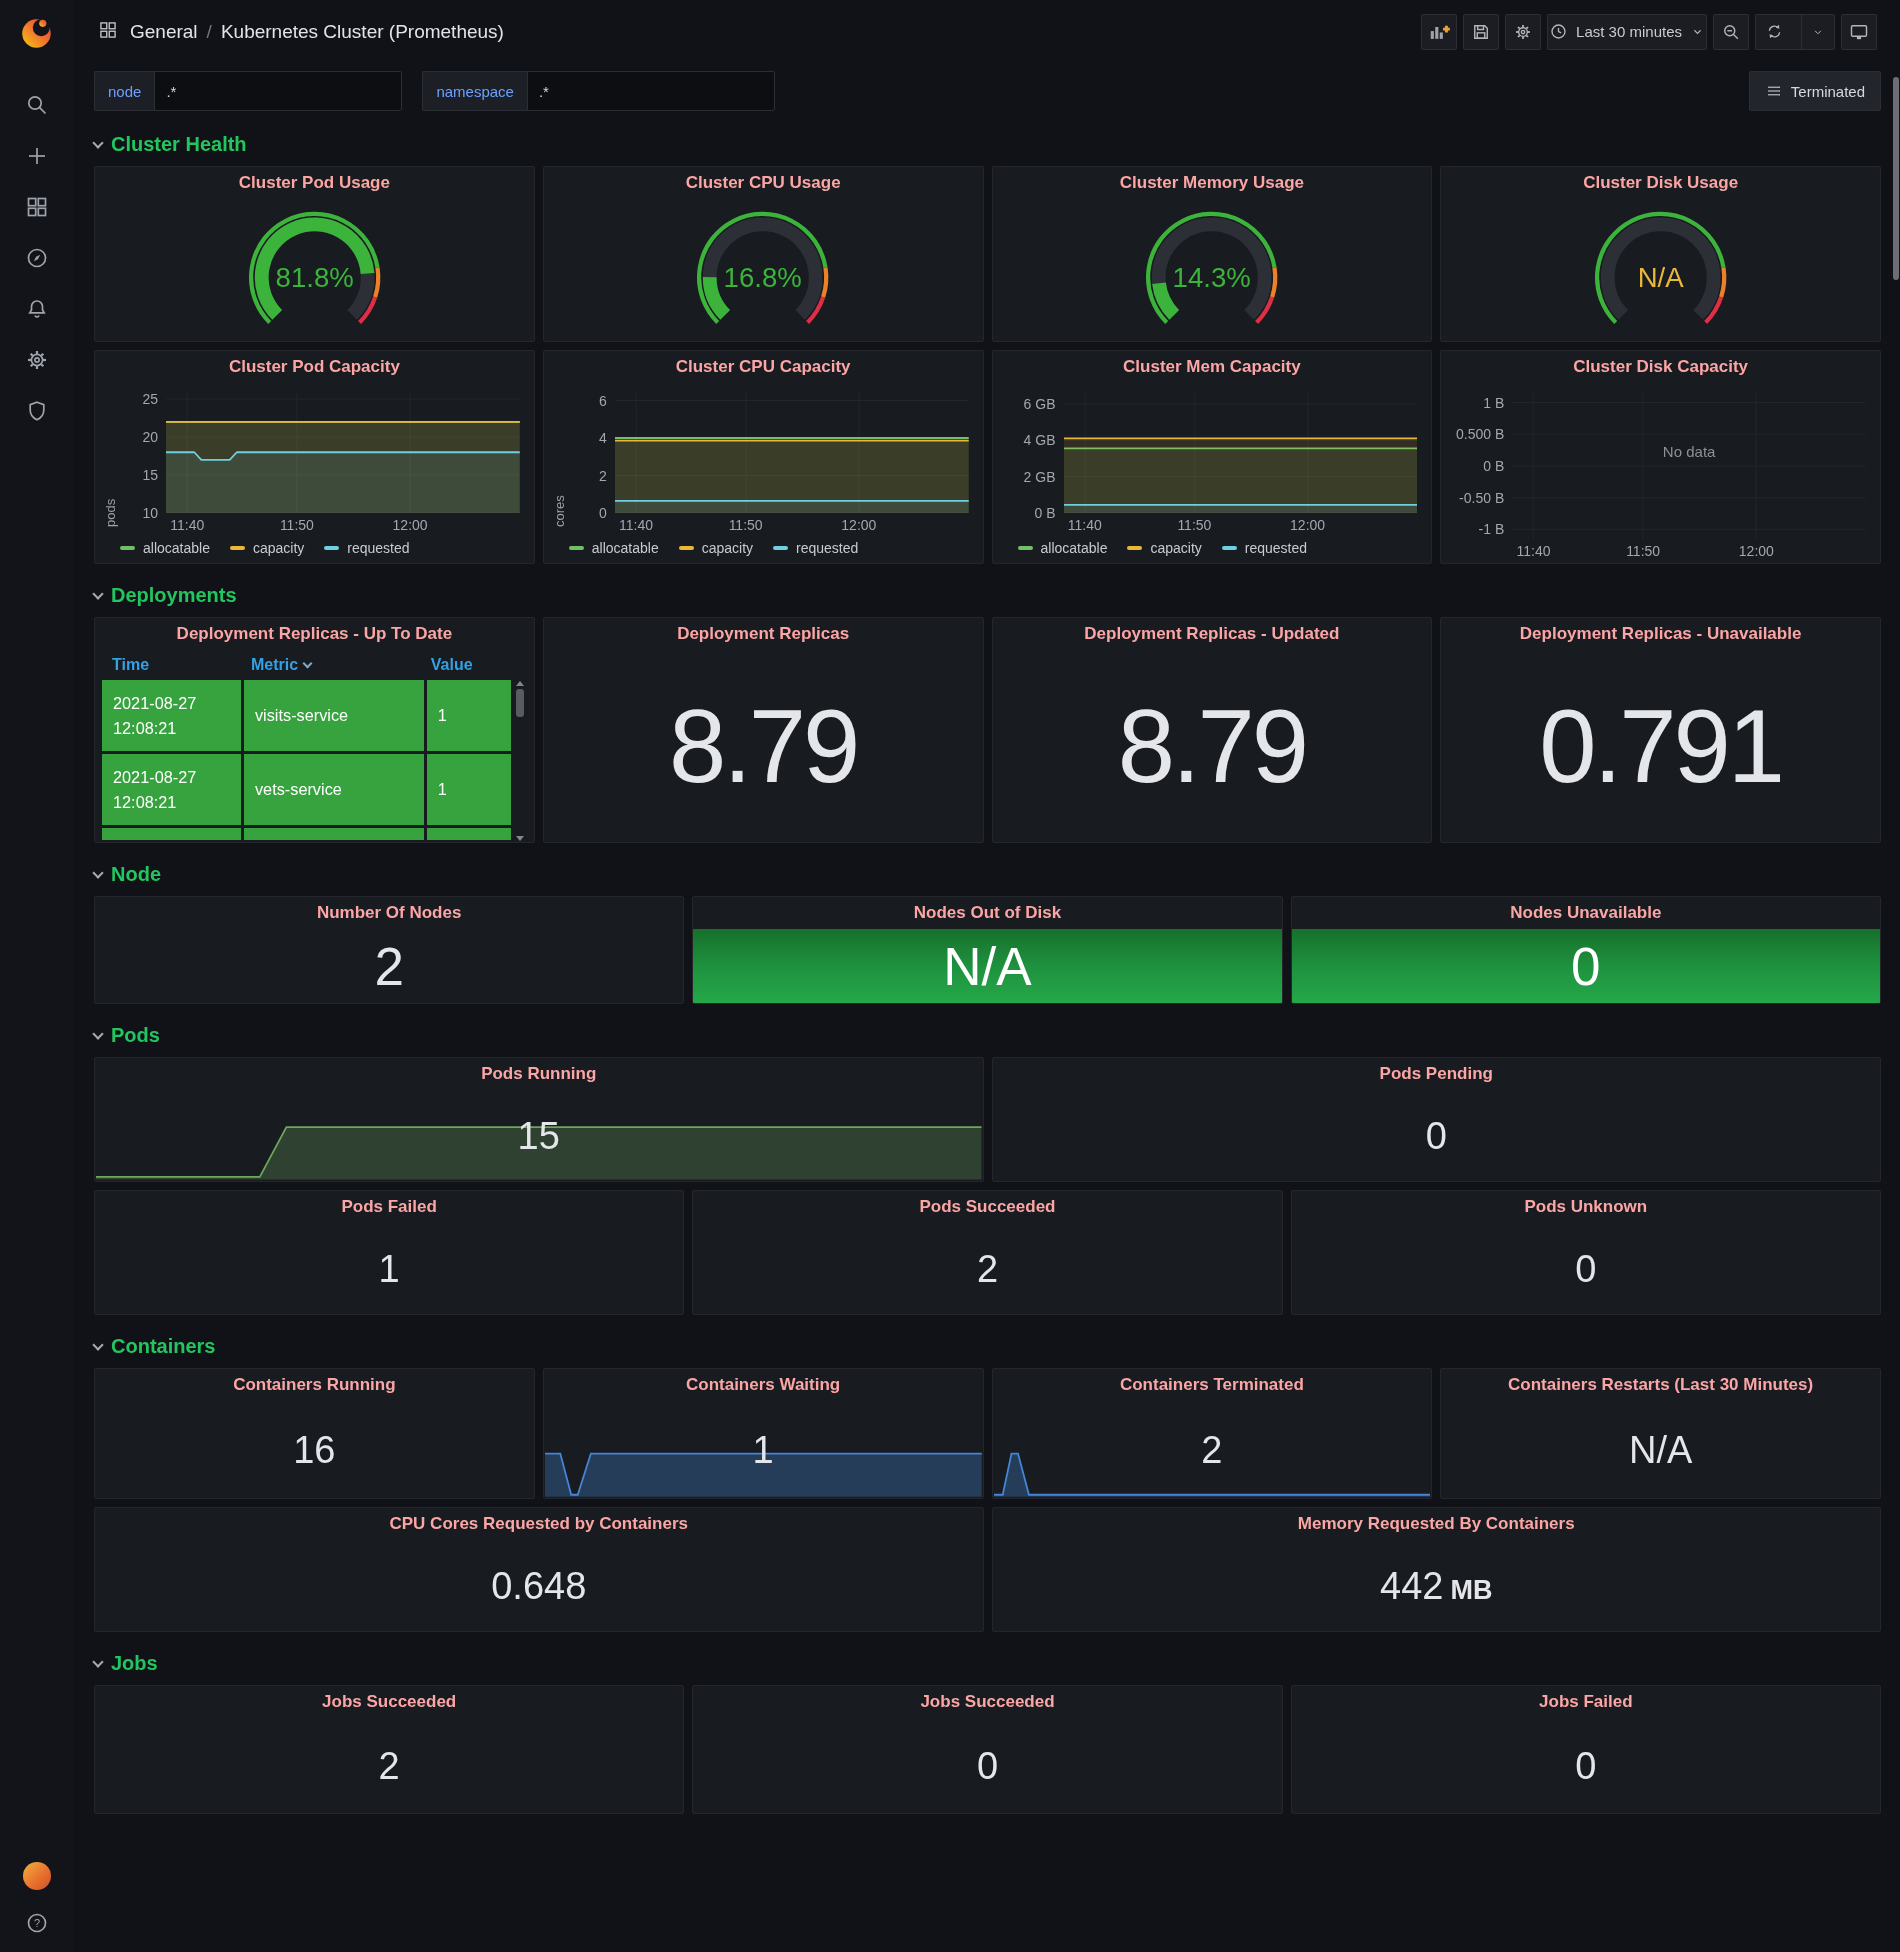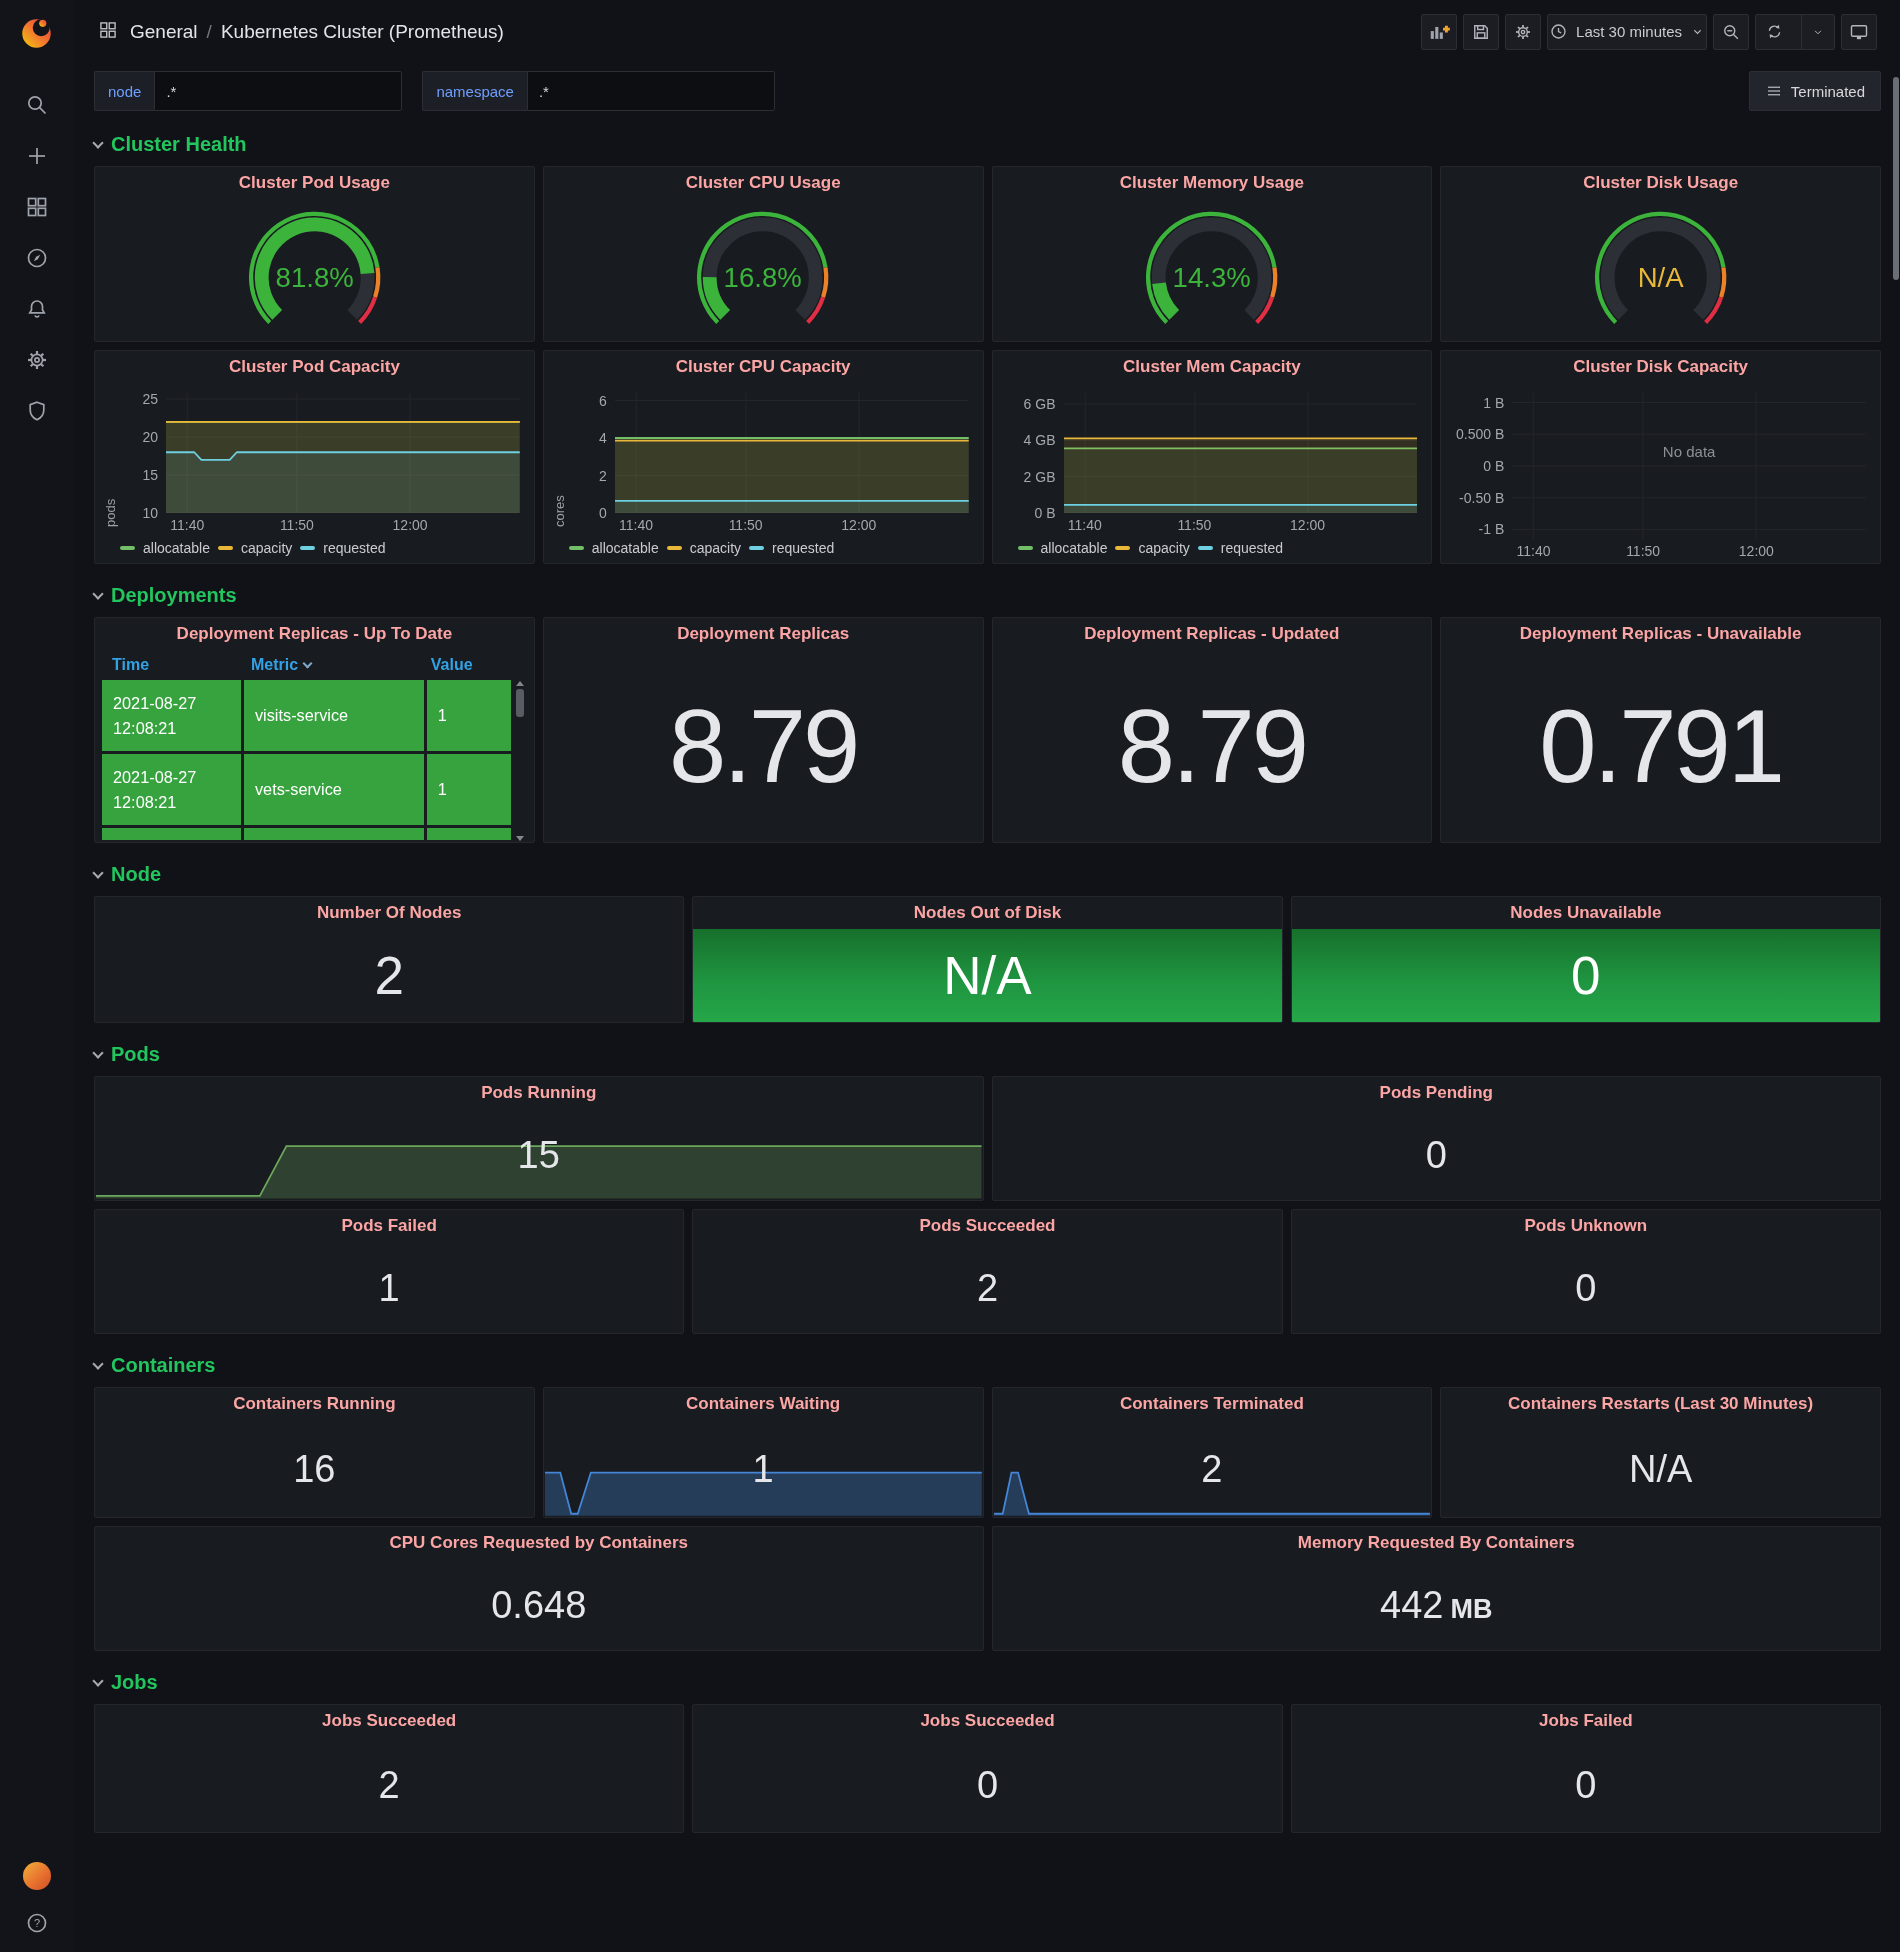--- a/index.html
+++ b/index.html
@@ -37,21 +37,21 @@
   .var-input{height:40px;width:248px;background:#0d0e12;border:1px solid #2c2e34;border-radius:0 2px 2px 0;color:#d7d8dc;font-size:15px;padding:0 11px;font-family:inherit;outline:none}
   .dash-btn{height:40px;padding:0 15px;font-size:15px;font-weight:500;color:#d7d8dc;background:#22252b}
   
   .sec{display:flex;align-items:center;gap:9px;margin:20px 0 10px;cursor:pointer}
   .chev{width:8px;height:8px;border-left:2px solid #a6a9ae;border-bottom:2px solid #a6a9ae;transform:rotate(-45deg);margin-top:-4px}
   .sec .t{font-size:20px;font-weight:700;color:#22c55e}
   .row{display:grid;gap:8px;margin-bottom:8px}
   .r4{grid-template-columns:repeat(4,1fr)}
   .r3{grid-template-columns:repeat(3,1fr)}
   .r2{grid-template-columns:repeat(2,1fr)}
-  .h-gauge{height:176px}.h-cap{height:214px}.h-dep{height:226px}.h-node{height:127px}.h-sm{height:125px}.h-c1{height:131px}.h-jobs{height:129px}
+  .h-gauge{height:176px}.h-cap{height:214px}.h-dep{height:226px}.h-node{height:108px}.h-sm{height:125px}.h-c1{height:131px}.h-jobs{height:129px}
   .panel{background:#181b1f;border:1px solid #24262c;border-radius:2px;display:flex;flex-direction:column;overflow:hidden;position:relative}
   .p-title{height:32px;flex-shrink:0;display:flex;align-items:center;justify-content:center;font-size:17px;font-weight:700;color:#fca5a5;cursor:pointer;z-index:2}
   .p-body{flex:1;position:relative;min-height:0}
   .center{display:flex;align-items:center;justify-content:center}
   .stat-huge{font-size:103px;font-weight:500;color:#e4e6ea;letter-spacing:-3px;line-height:1}
   .stat-med{font-size:53px;font-weight:500;color:#e4e6ea;line-height:1}
   .stat-sm{font-size:38px;font-weight:500;color:#e4e6ea;line-height:1;z-index:1}
   .unit{font-size:27px;font-weight:700;margin-left:7px}
   .green-body{background:linear-gradient(180deg,#16702b 0%,#1f9440 55%,#25a749 100%)}
   .green-body .stat-med{color:#fff}
@@ -59,21 +59,21 @@
   .spark-svg{position:absolute;left:1px;right:1px;bottom:1px;width:calc(100% - 2px)}
   
   .ts{display:flex;flex-direction:column;padding:10px 14px 2px 71px;height:100%}
   .ts-area{flex:1;position:relative;min-height:0}
   .fillsvg{position:absolute;inset:0;width:100%;height:100%}
   .grid{stroke:#24262d;stroke-width:1;vector-effect:non-scaling-stroke}
   .ts-ytick{position:absolute;left:-8px;transform:translate(-100%,-50%);font-size:14px;color:#a4a7ae;white-space:nowrap}
   .ts-ylabel{position:absolute;left:8px;top:20%;bottom:auto;writing-mode:vertical-rl;transform:rotate(180deg);font-size:13px;color:#9da0a7;height:60%;display:flex;align-items:center}
   .ts-xrow{height:22px;position:relative;flex-shrink:0}
   .ts-xtick{position:absolute;top:4px;transform:translateX(-50%);font-size:14px;color:#a4a7ae}
-  .ts-legend{height:26px;flex-shrink:0;display:flex;align-items:center;gap:8px;margin-left:-46px}
+  .ts-legend{height:26px;flex-shrink:0;display:flex;align-items:center;gap:20px;margin-left:-46px}
   .lg-item{display:flex;align-items:center;gap:8px;font-size:14px;color:#c9cbd0}
   .lg-swatch{width:15px;height:4px;border-radius:2px}
   .ts-nodata{position:absolute;left:50%;top:40%;transform:translate(-50%,-50%);font-size:15px;color:#8d9096}
   
   .tbl{flex:1;display:flex;flex-direction:column;min-height:0;padding:0 7px;position:relative}
   .tbl-head{display:flex;height:30px;align-items:center;flex-shrink:0;font-size:16px;font-weight:600;color:#33a2e5;padding-right:16px}
   .tbl-head .c{padding:0 10px;display:flex;align-items:center;gap:6px;cursor:pointer}
   .c-time{width:34%}.c-metric{width:44%}.c-value{flex:1}
   .sort-caret{width:7px;height:7px;border-left:2px solid #7fa8c9;border-bottom:2px solid #7fa8c9;transform:rotate(-45deg);margin-top:-4px}
   .tbl-rows{flex:1;position:relative;overflow:hidden;padding-right:16px;display:flex;flex-direction:column;gap:3px}

